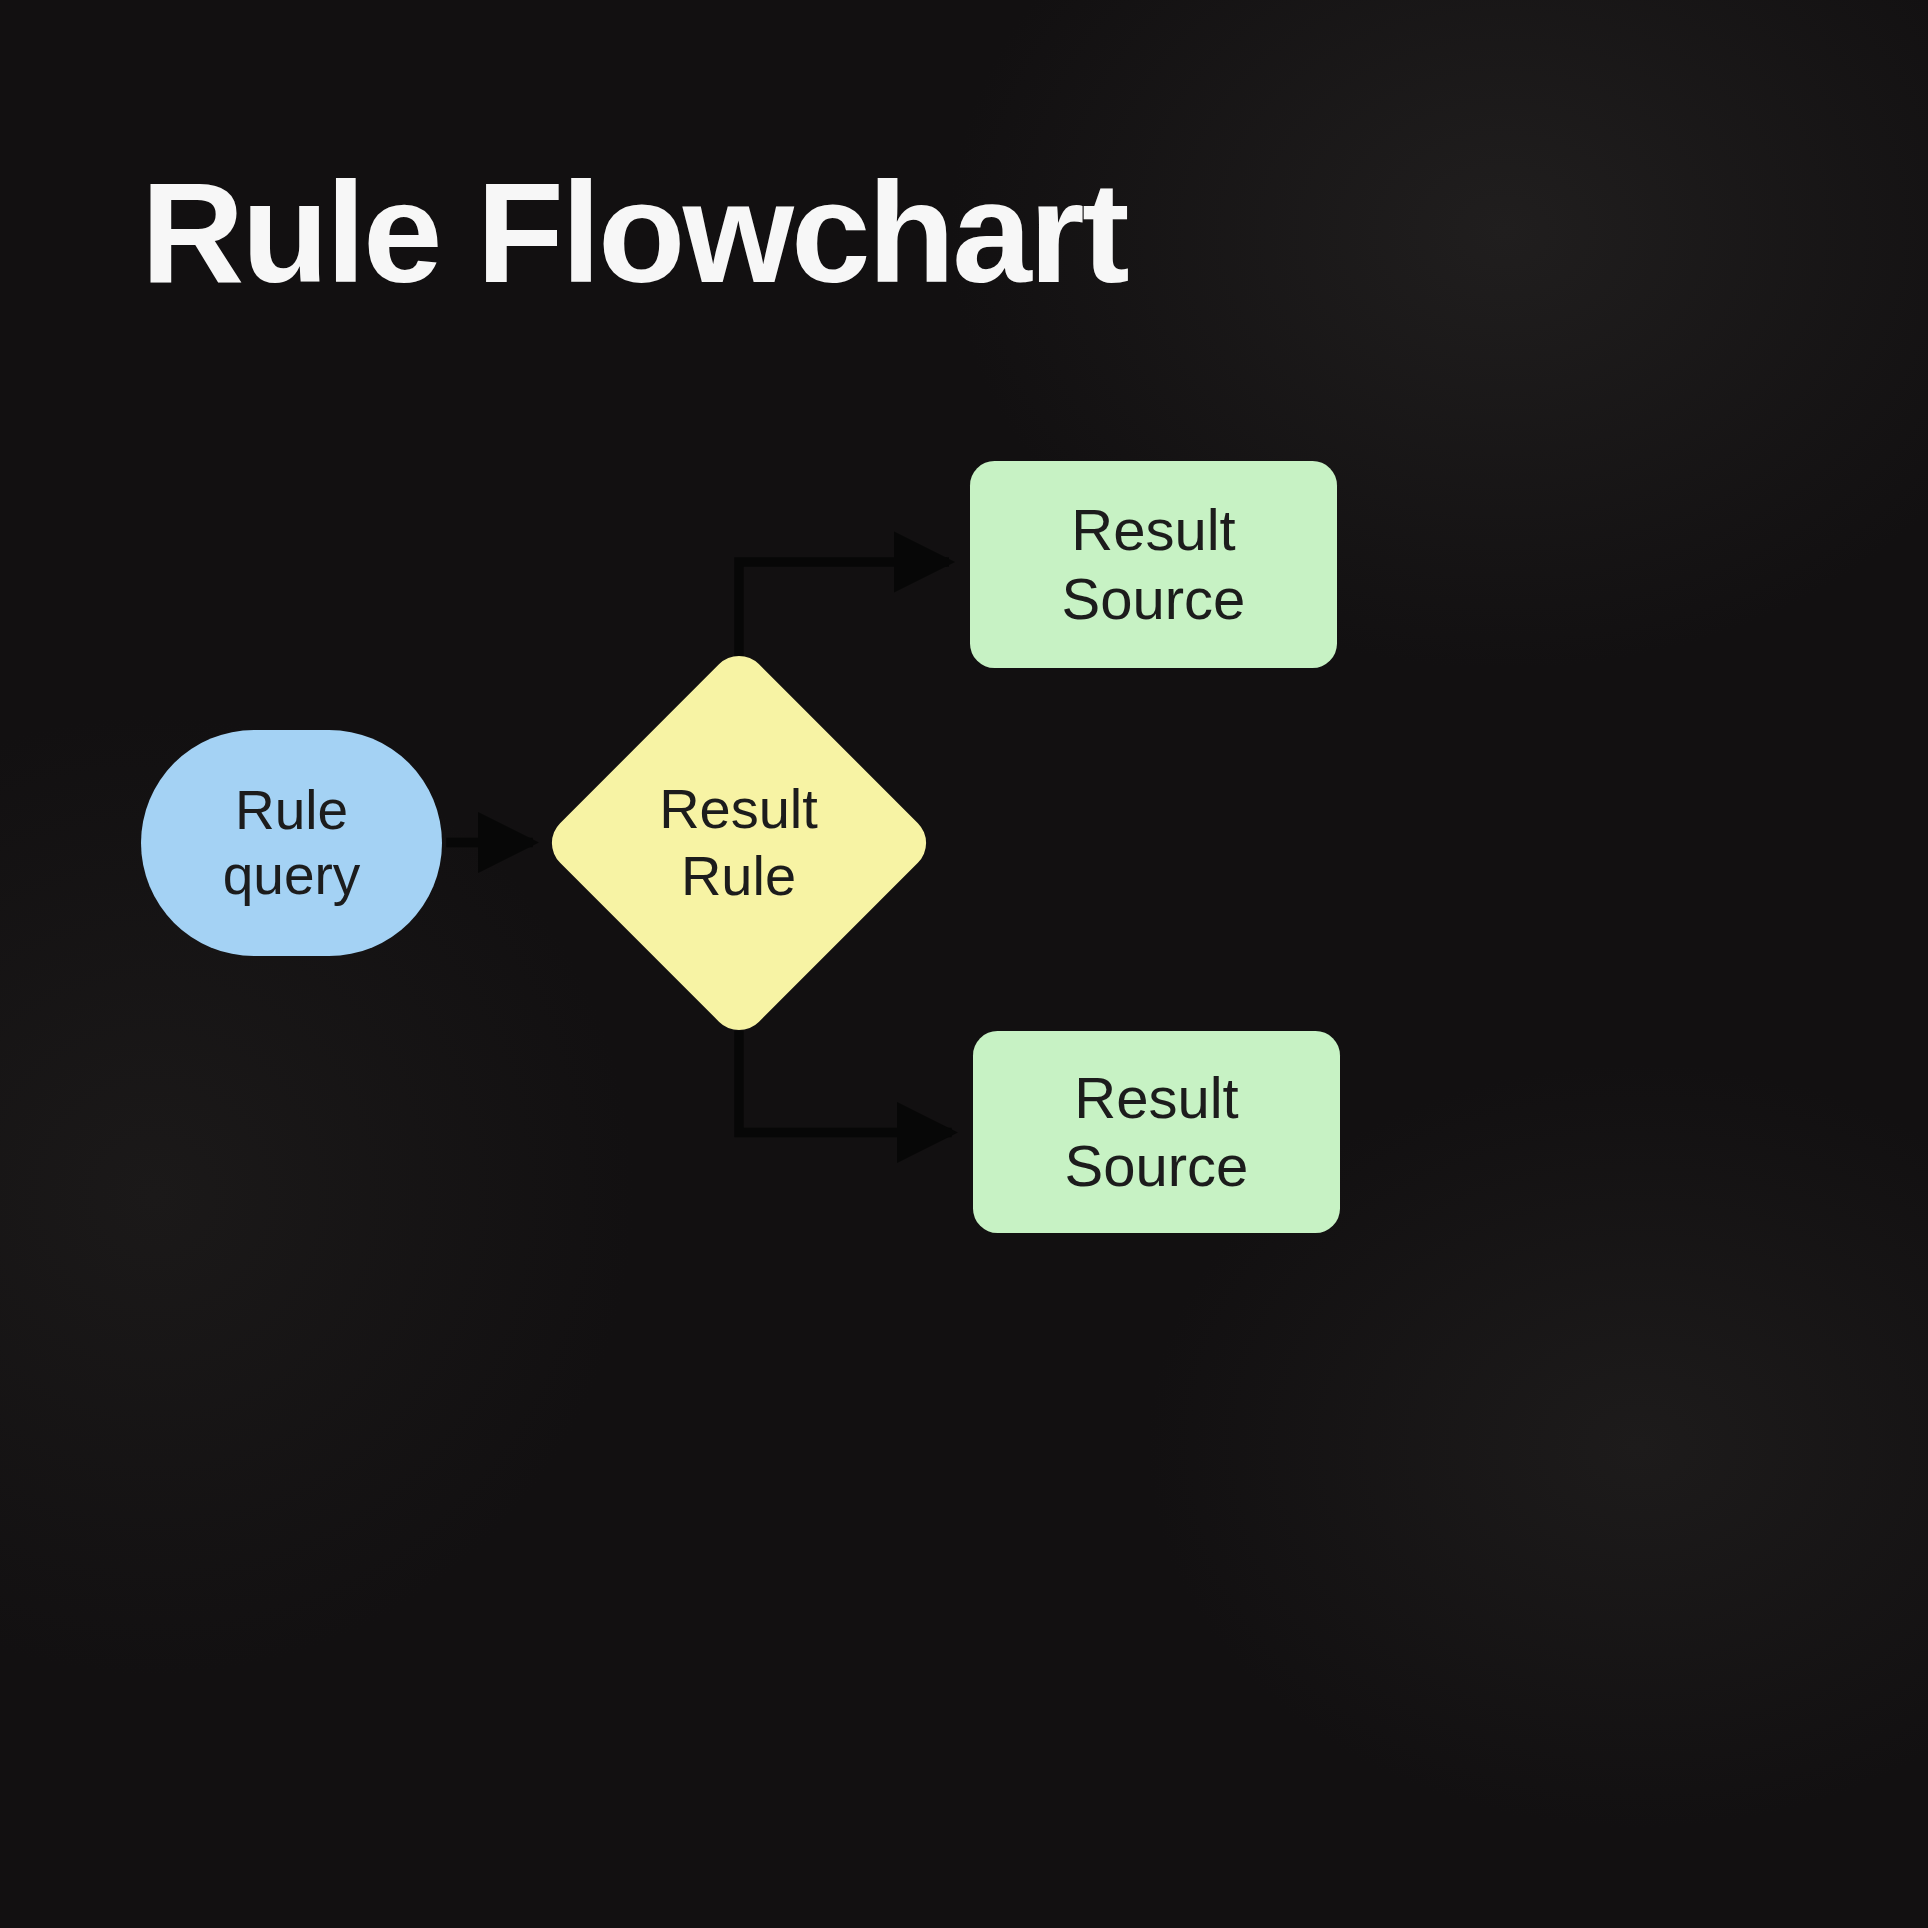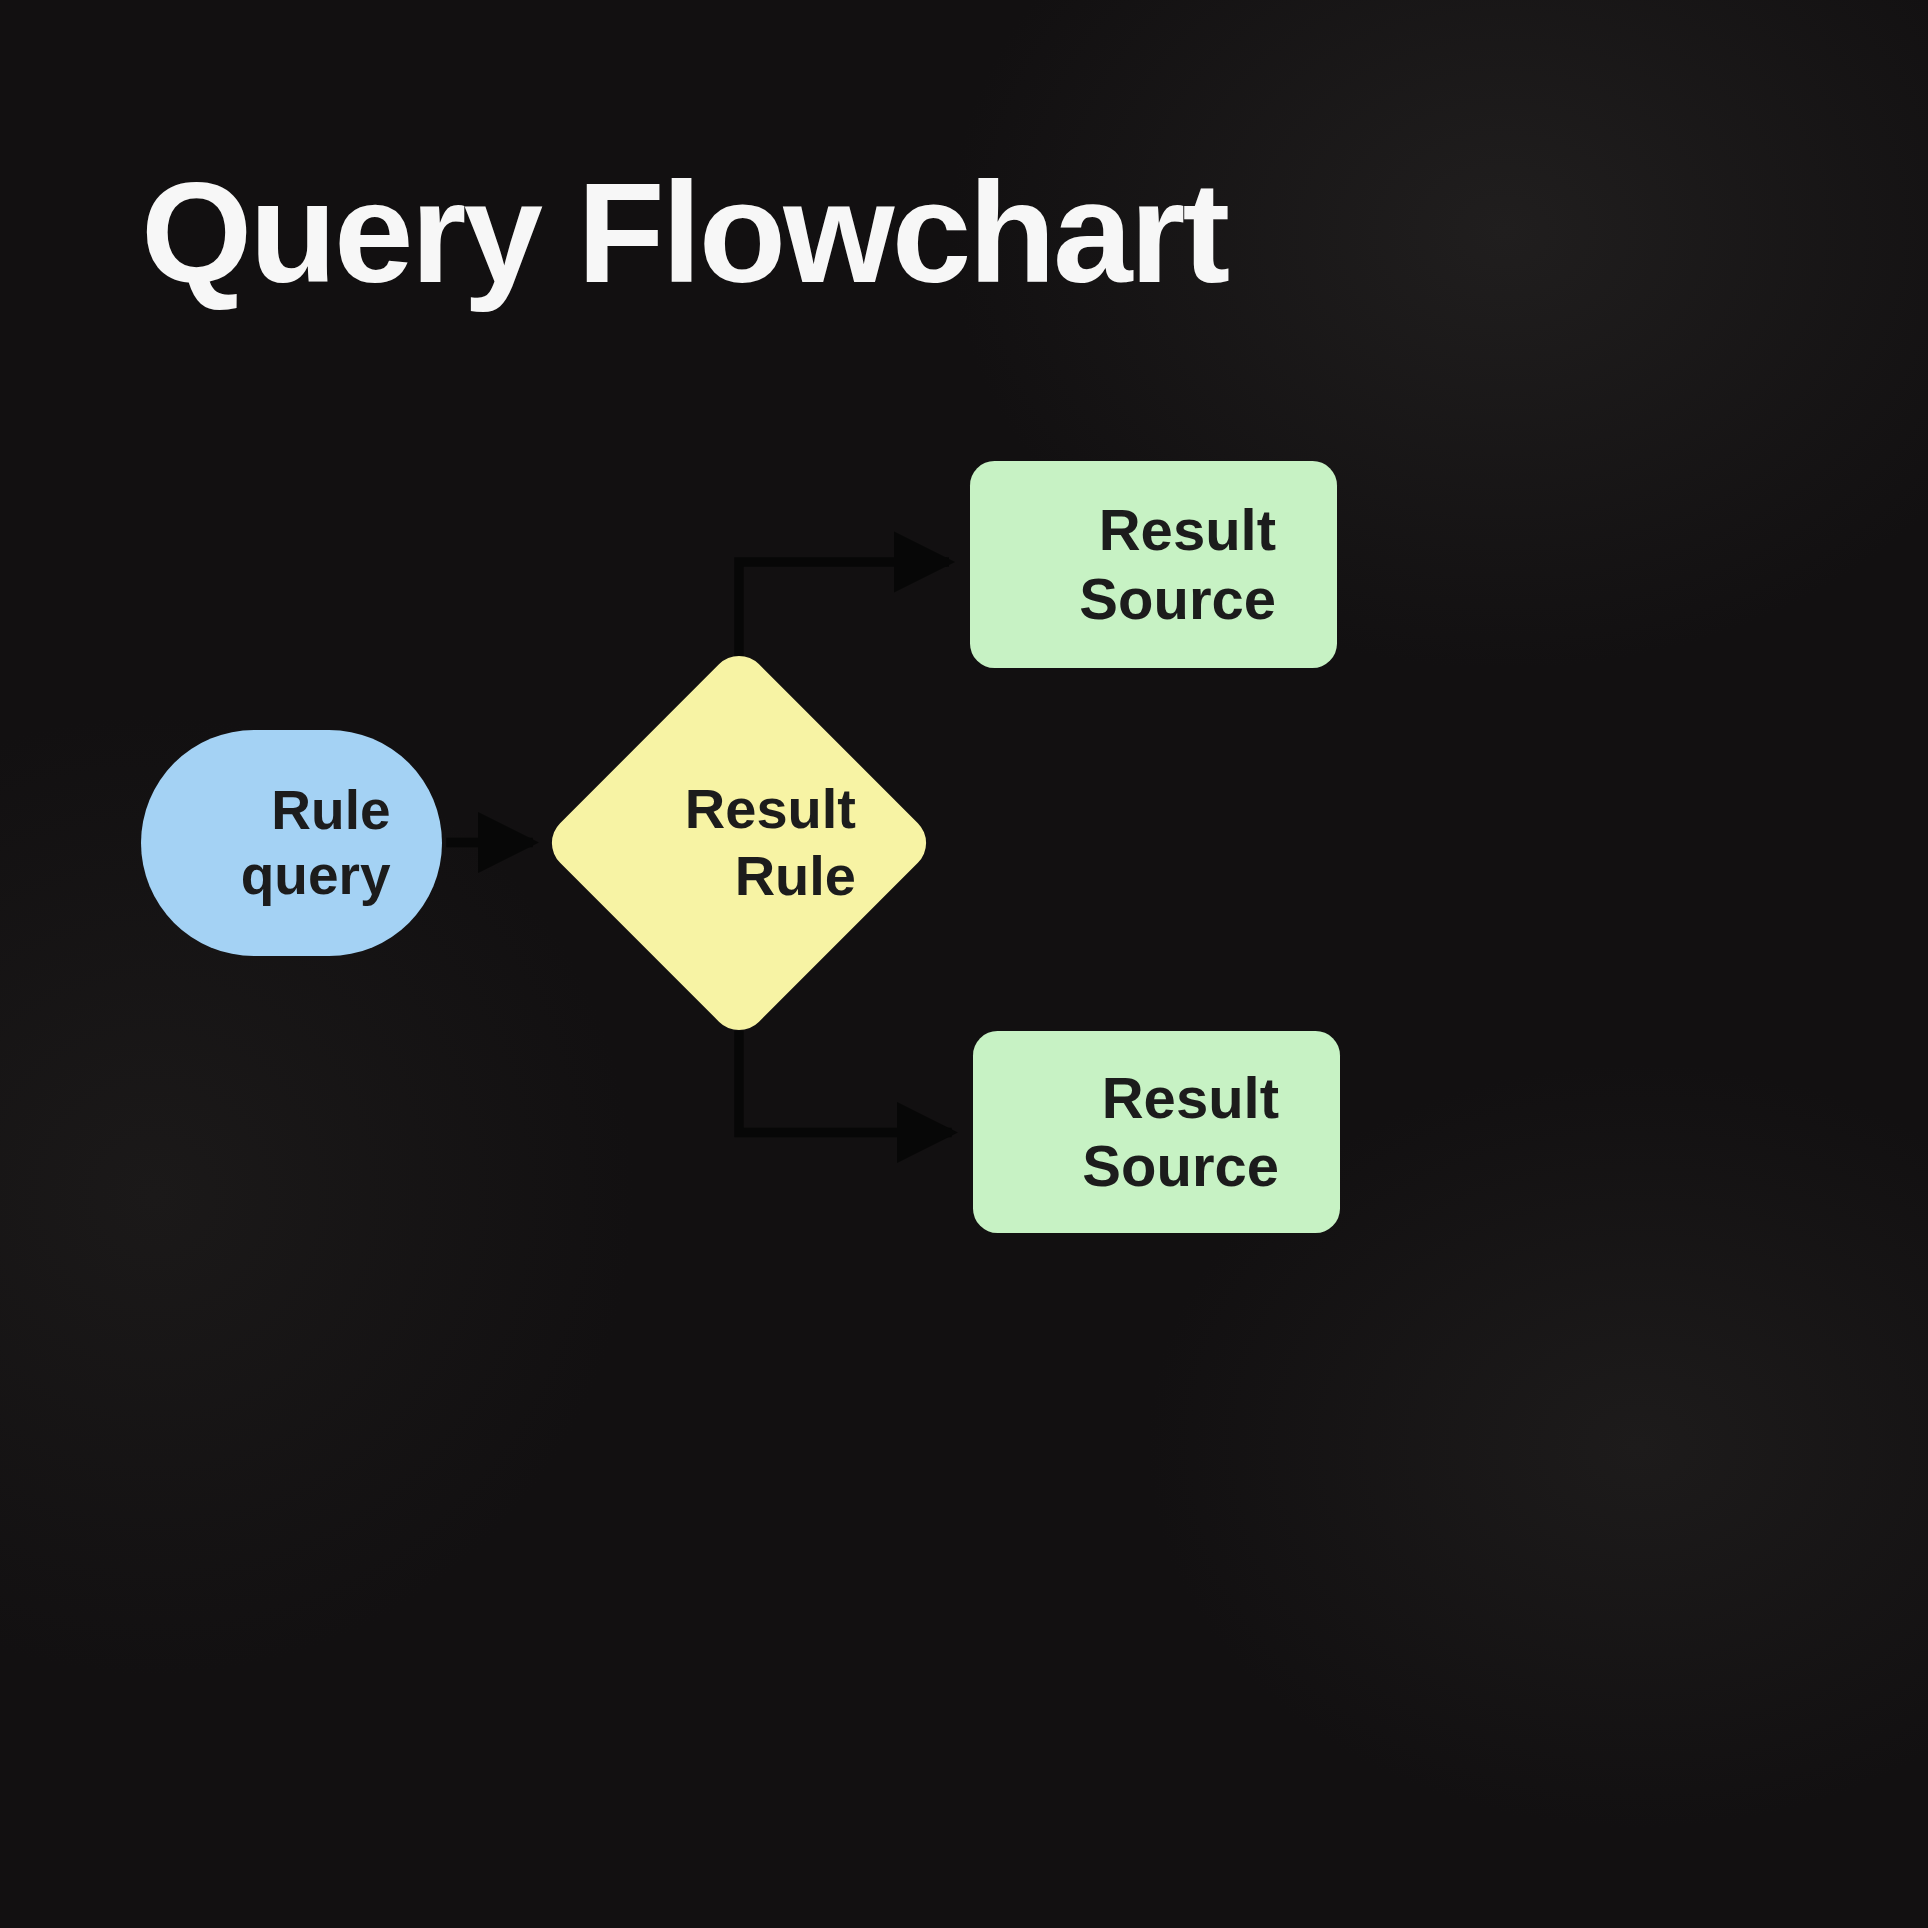--- a/index.html
+++ b/index.html
@@ -33,23 +33,23 @@
   }
 
   .node {
     position: absolute;
     display: flex;
     align-items: center;
     justify-content: center;
   }
 
   .node-label {
-    font-weight: bold;
+    font-weight: normal;
     color: var(--node-text, #1c1c1c);
-    text-align: right;
+    text-align: center;
     line-height: 1.18;
     position: relative;
     z-index: 2;
   }
 
   
   .node-stadium {
     left: 141px;
     top: 730px;
     width: 301px;
@@ -120,21 +120,21 @@
     stroke: var(--arrow, #070707);
     stroke-width: 10px;
   }
   .arrowhead {
     fill: var(--arrow, #070707);
   }
 </style>
 </head>
 <body>
 
-<div class="page-title">Query Flowchart</div>
+<div class="page-title">Rule Flowchart</div>
 
 <svg class="edges-layer" viewBox="0 0 2048 2048">
   <defs>
     <marker id="arrow" viewBox="0 0 10 10" refX="9" refY="5" markerWidth="6.5" markerHeight="6.5" orient="auto-start-reverse">
       <path class="arrowhead" d="M 0 0 L 10 5 L 0 10 z"></path>
     </marker>
   </defs>
   <path class="edge" d="M 474 895 L 566 895" marker-end="url(#arrow)"></path>
   <path class="edge" d="M 785 698 L 785 597 L 1008 597" marker-end="url(#arrow)"></path>
   <path class="edge" d="M 785 1095 L 785 1203 L 1011 1203" marker-end="url(#arrow)"></path>

